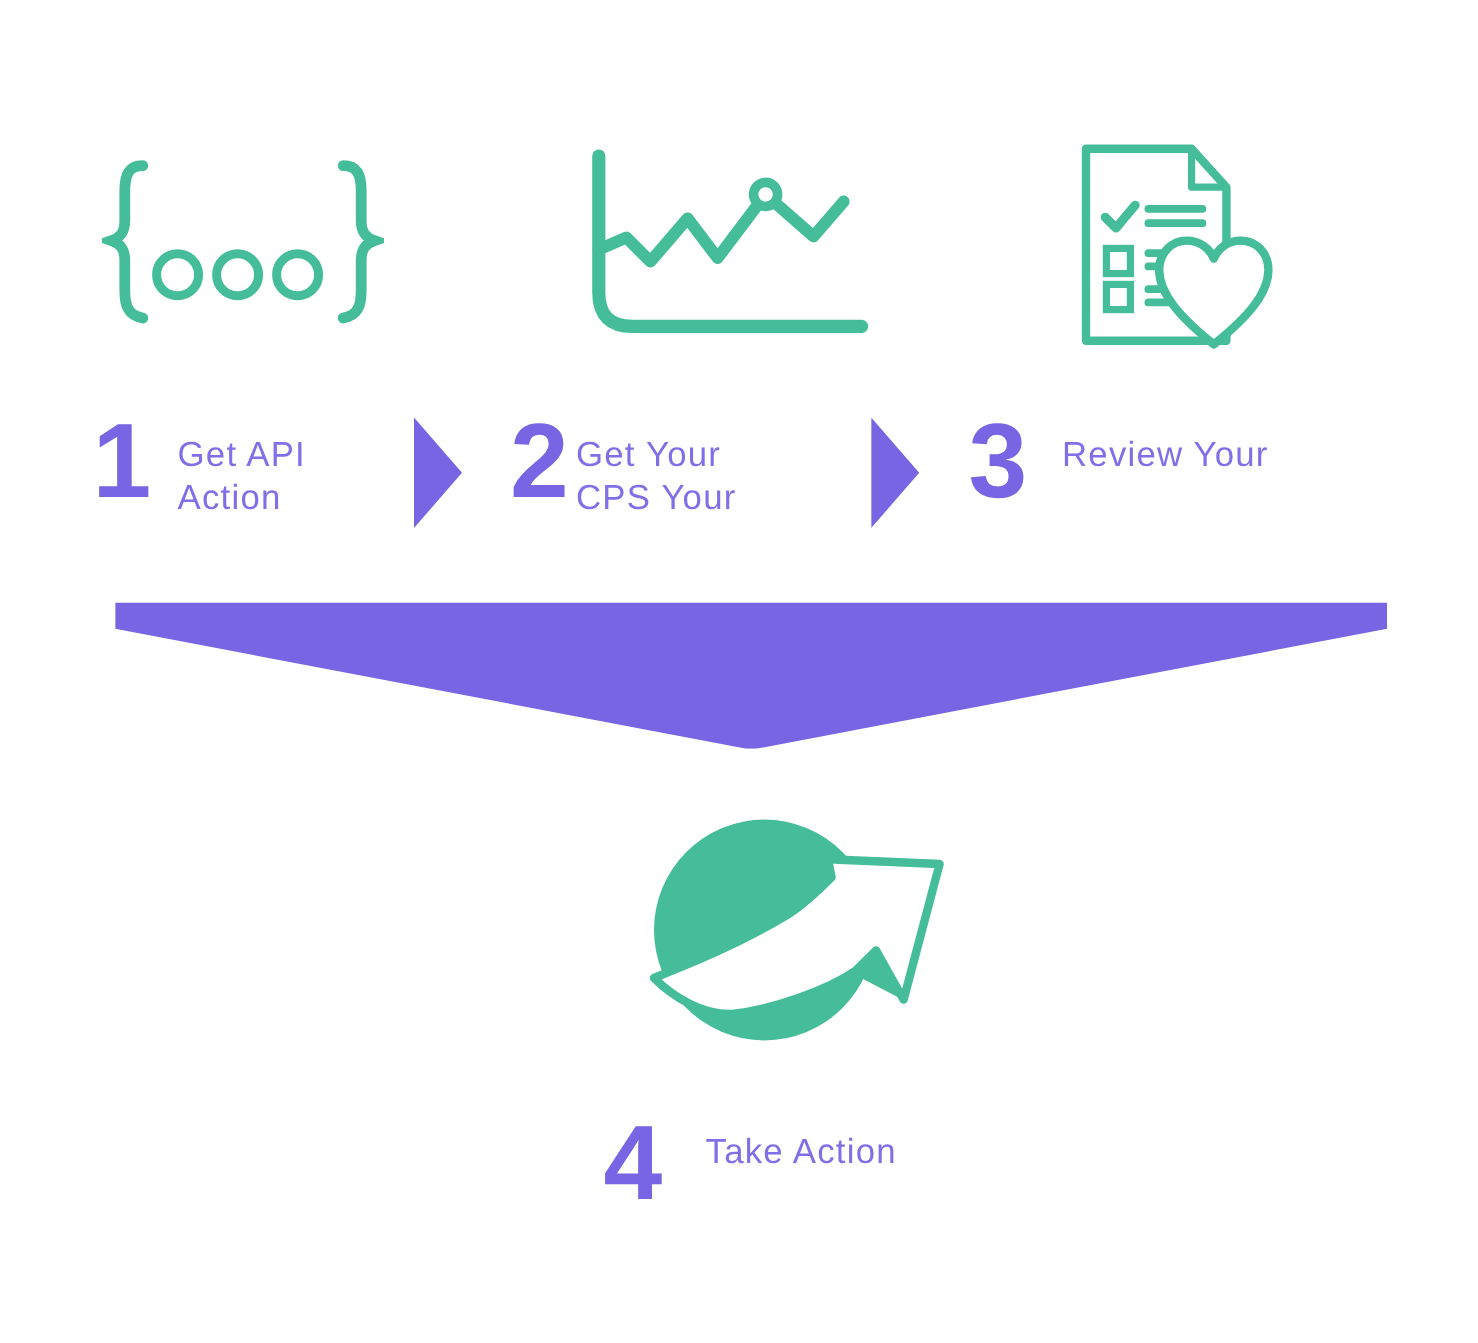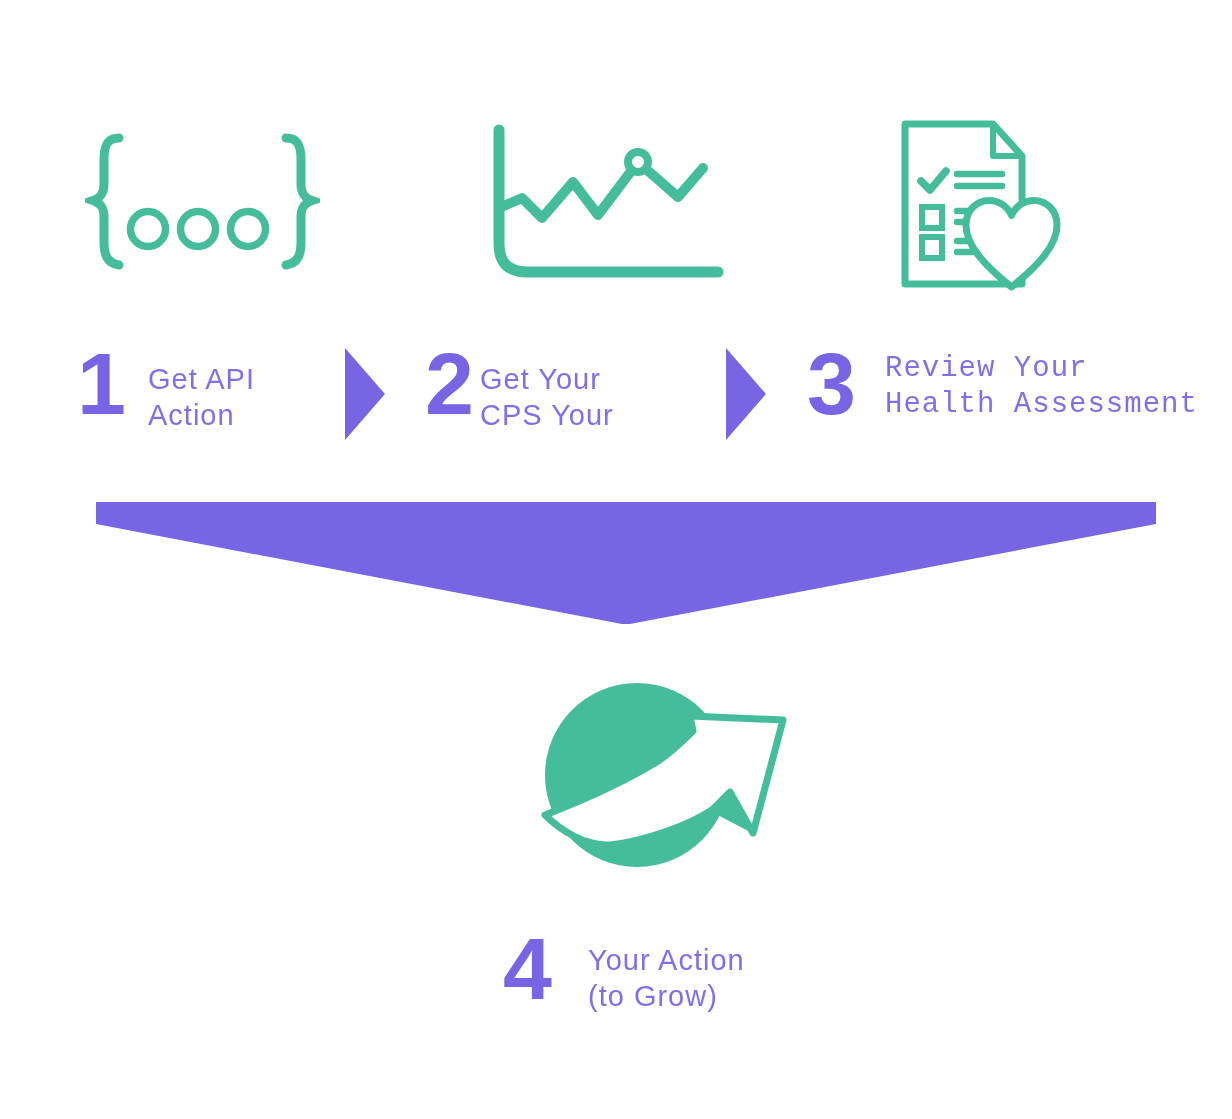--- a/index.html
+++ b/index.html
@@ -72,23 +72,22 @@
   <div class="abs step-label" style="left:480px; top:350px;">
     <div>Get Your</div>
     <div>CPS Your</div>
   </div>
 
   <svg class="abs" style="left:726px; top:348px;" width="40" height="92" viewBox="0 0 40 92" aria-hidden="true">
     <path class="pf" d="M0,0 L40,46 L0,92 Z"></path>
   </svg>
 
   <div class="abs step-num" style="left:807px; top:340px;">3</div>
-  <div class="abs step-label" style="left:885px; top:340px;font-family:Liberation Mono, monospace;">
+  <div class="abs step-label" style="left:885px; top:350px;">
     <div>Review Your</div>
-    <div>Health Assessment</div>
   </div>
 
   <svg class="abs" style="left:96px; top:502px;" width="1060" height="122" viewBox="0 0 1060 122" aria-hidden="true">
     <path class="pf" d="M0,0 H1060 V22 L534,122 H526 L0,22 Z"></path>
   </svg>
 
   <svg class="abs" style="left:515px; top:665px;" width="280" height="210" viewBox="0 0 280 210" aria-hidden="true">
     <circle class="tf" cx="122" cy="110" r="92"></circle>
     <path class="tf" d="M215,125 L239,169 L195,146 Z"></path>
     <path class="wf" stroke="var(--teal)" stroke-width="7" stroke-linejoin="round" d="M30,150
@@ -98,17 +97,16 @@
              L268,55
              L238,168
              L215,127
              L198,144
              C175,160 130,176 95,180
              C70,181 45,165 30,150 Z"></path>
   </svg>
 
   <div class="abs step-num" style="left:503px; top:925px;">4</div>
   <div class="abs step-label" style="left:588px; top:931px;">
-    <div>Your Action</div>
-    <div>(to Grow)</div>
+    <div>Take Action</div>
   </div>
 
 </div>
 
 </body></html>

